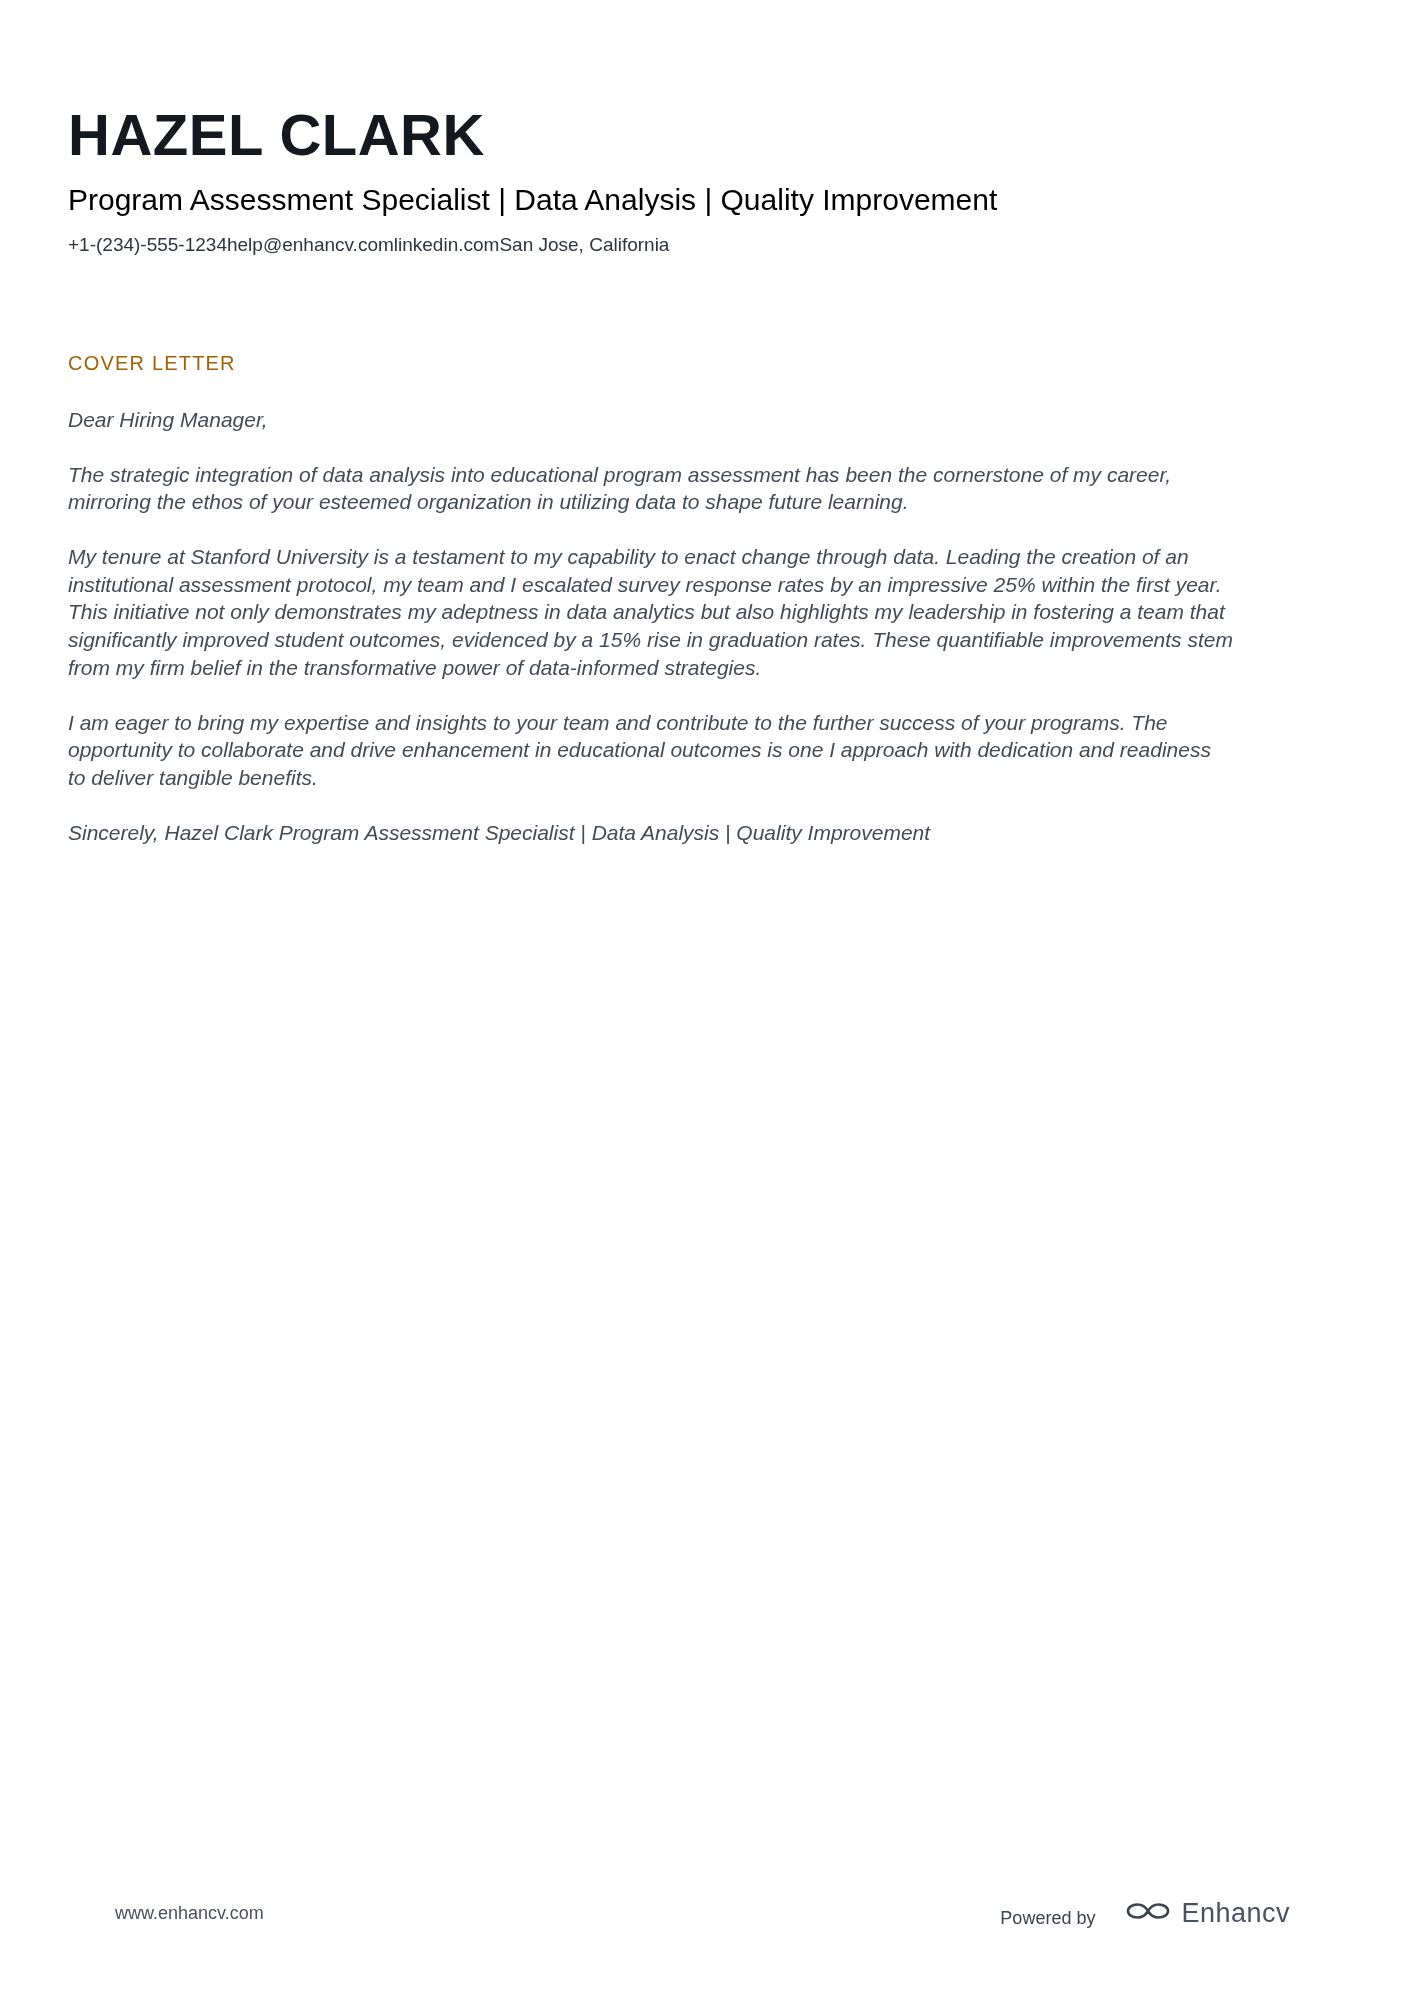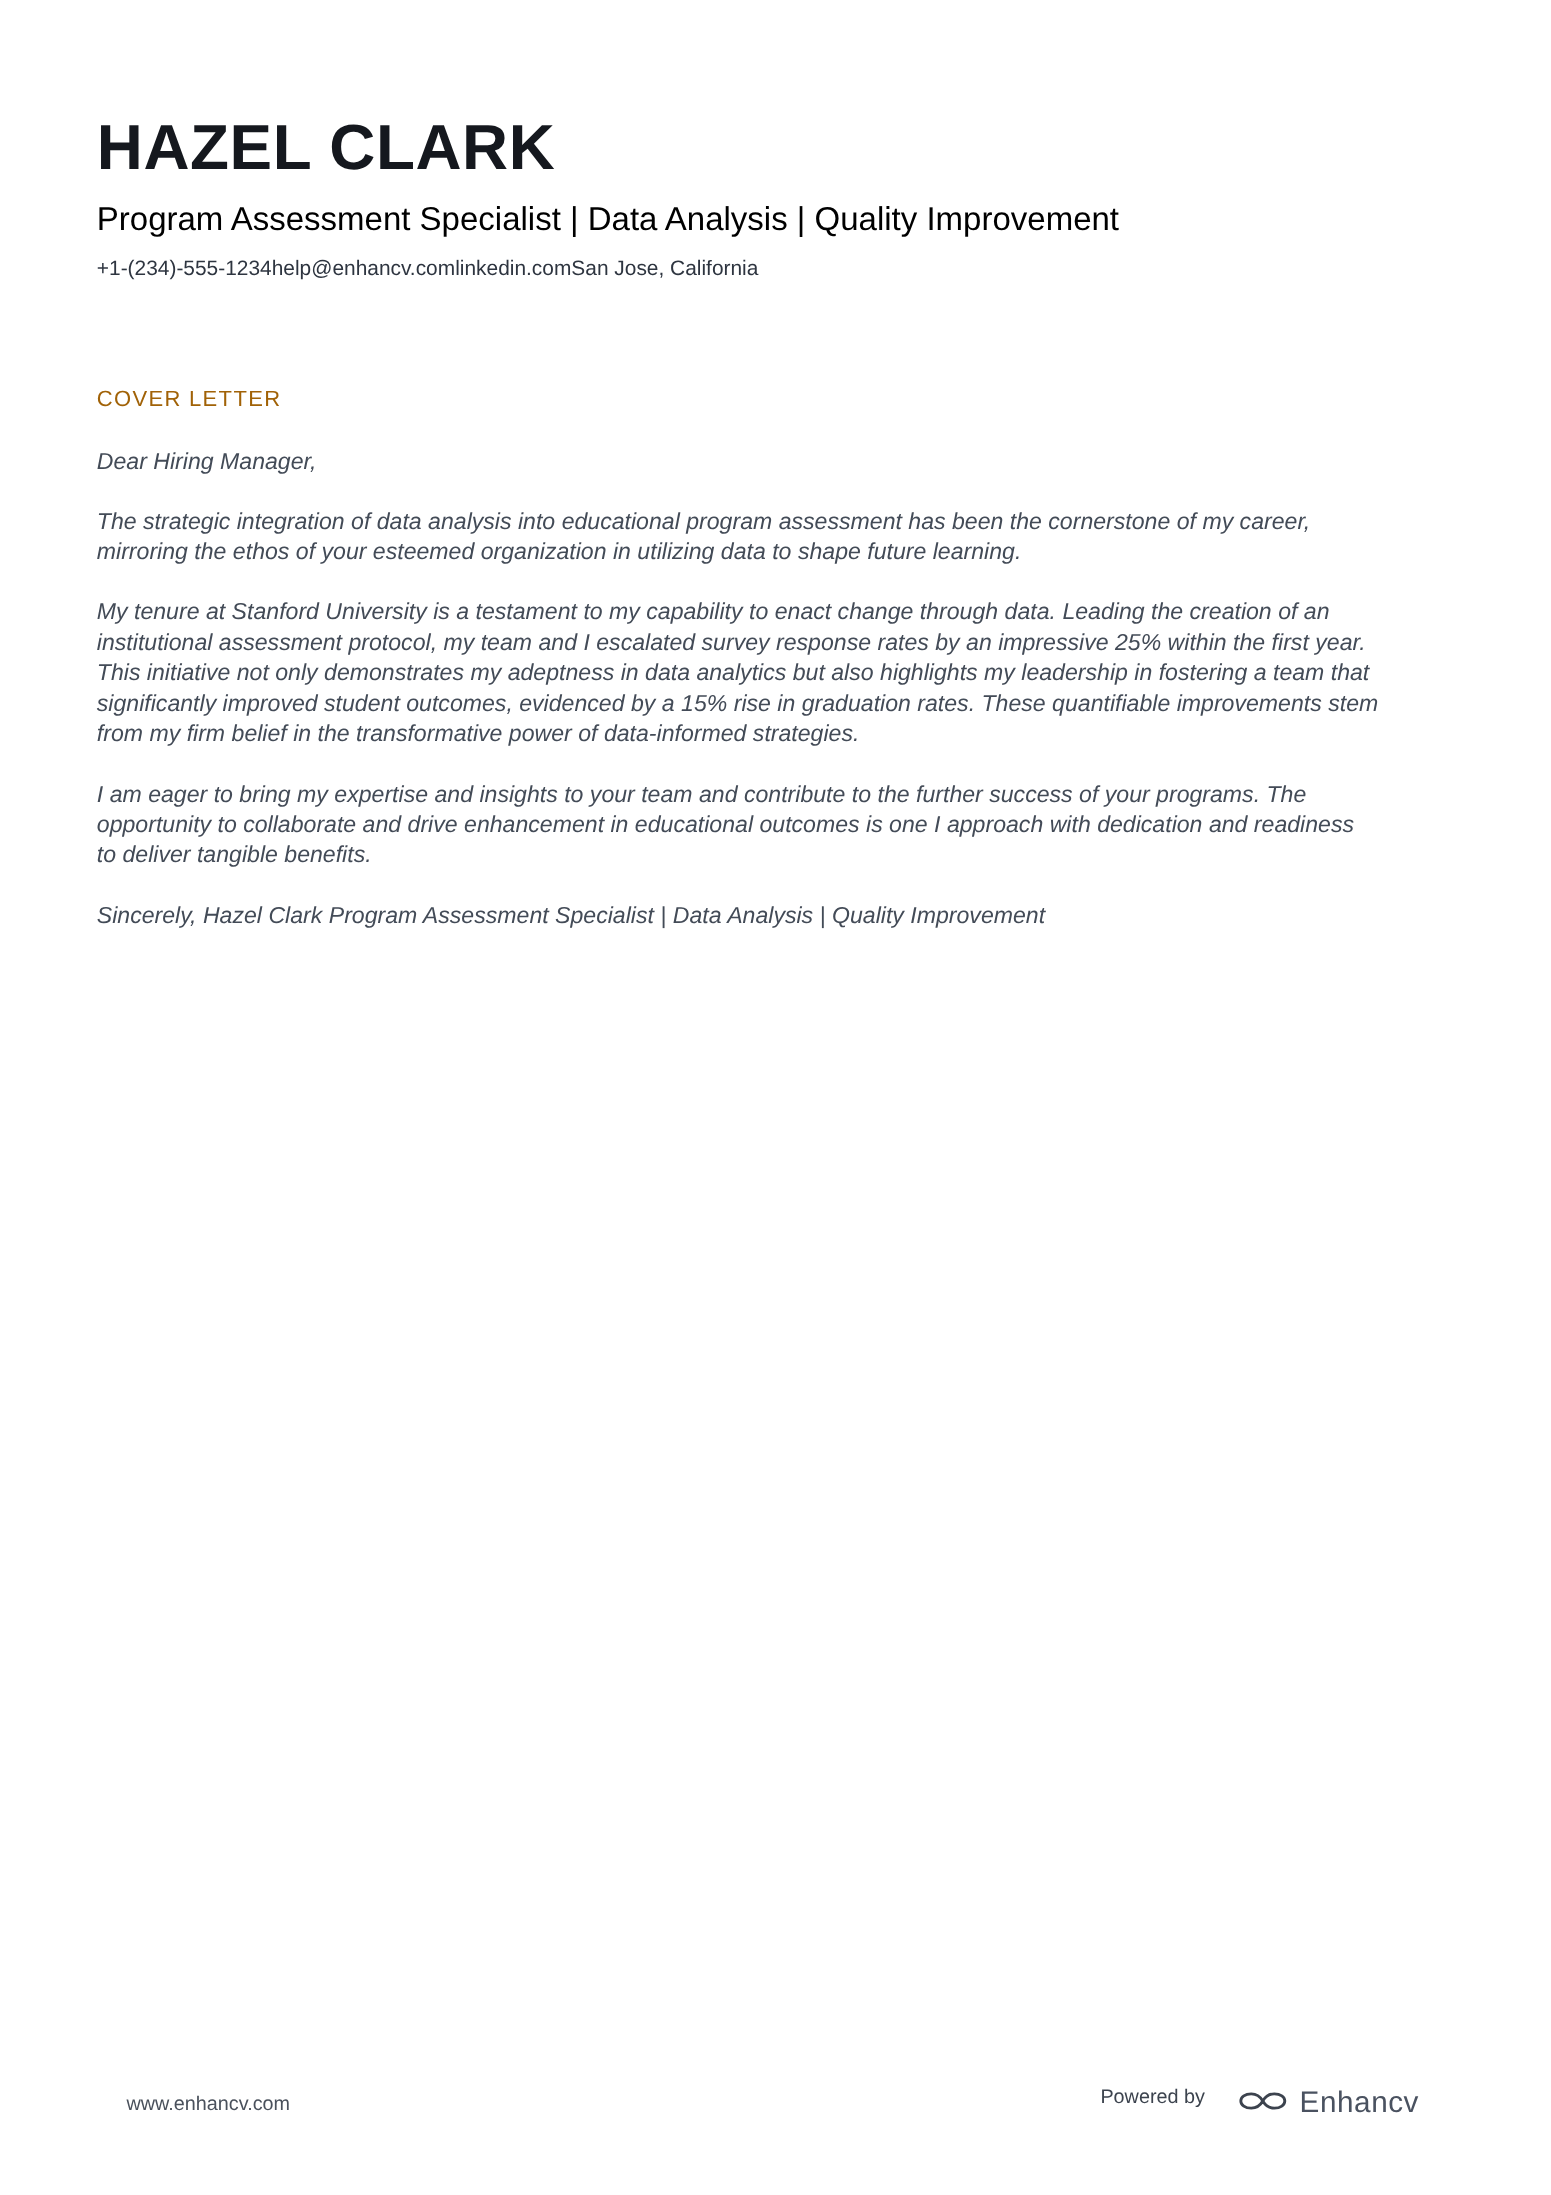--- a/index.html
+++ b/index.html
@@ -4,21 +4,21 @@
 <style>
   * { box-sizing: border-box; }
   html, body { margin: 0; padding: 0; background: #ffffff; }
   .page {
     position: relative;
     width: 1410px;
     height: 1995px;
     margin: 0 auto;
     background: #ffffff;
     font-family: "Liberation Sans", sans-serif;
-    padding: 105px 120px 0 88px;
+    padding: 105px 120px 0 68px;
     overflow: hidden;
   }
   .person-name {
     margin: 0;
     font-size: 58px;
     line-height: 1.05;
     font-weight: 700;
     letter-spacing: 0.5px;
     color: #15181e;
   }
@@ -59,21 +59,21 @@
     display: flex;
     justify-content: space-between;
     align-items: center;
   }
   .footer-site {
     font-size: 18px;
     color: #4a515c;
   }
   .powered {
     display: flex;
-    align-items: flex-start;
+    align-items: flex-end;
   }
   .powered-label {
     font-size: 18px;
     color: #3c434e;
     margin-right: 30px;
   }
   .brand-icon {
     display: inline-block;
     margin-right: 10px;
   }

